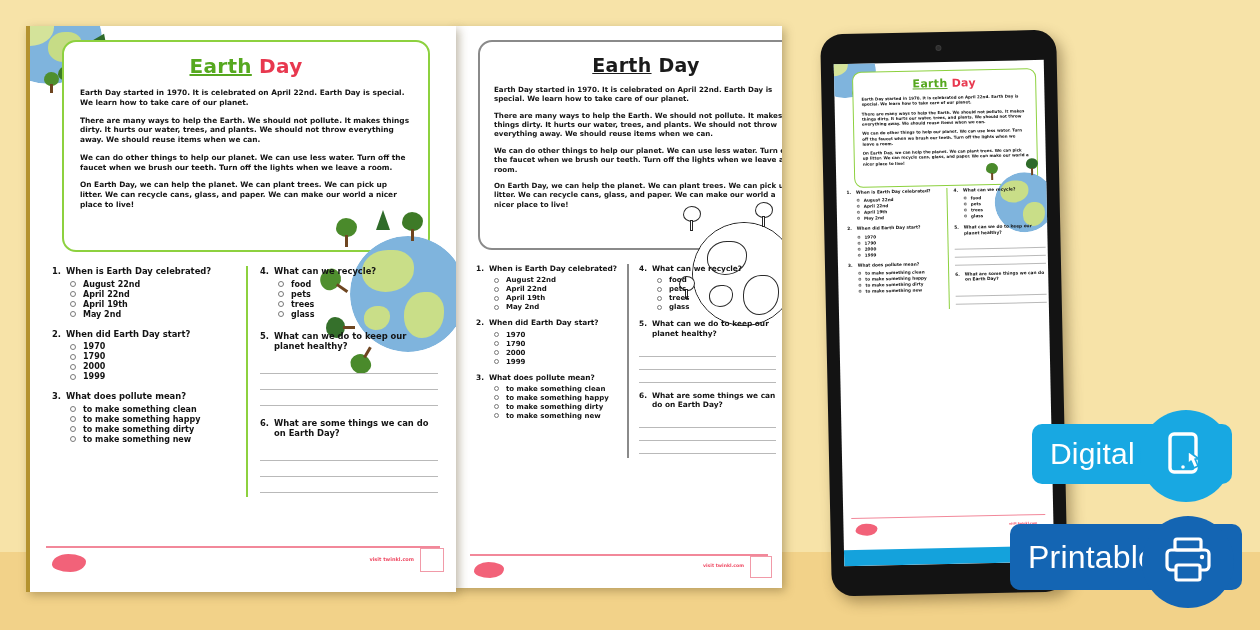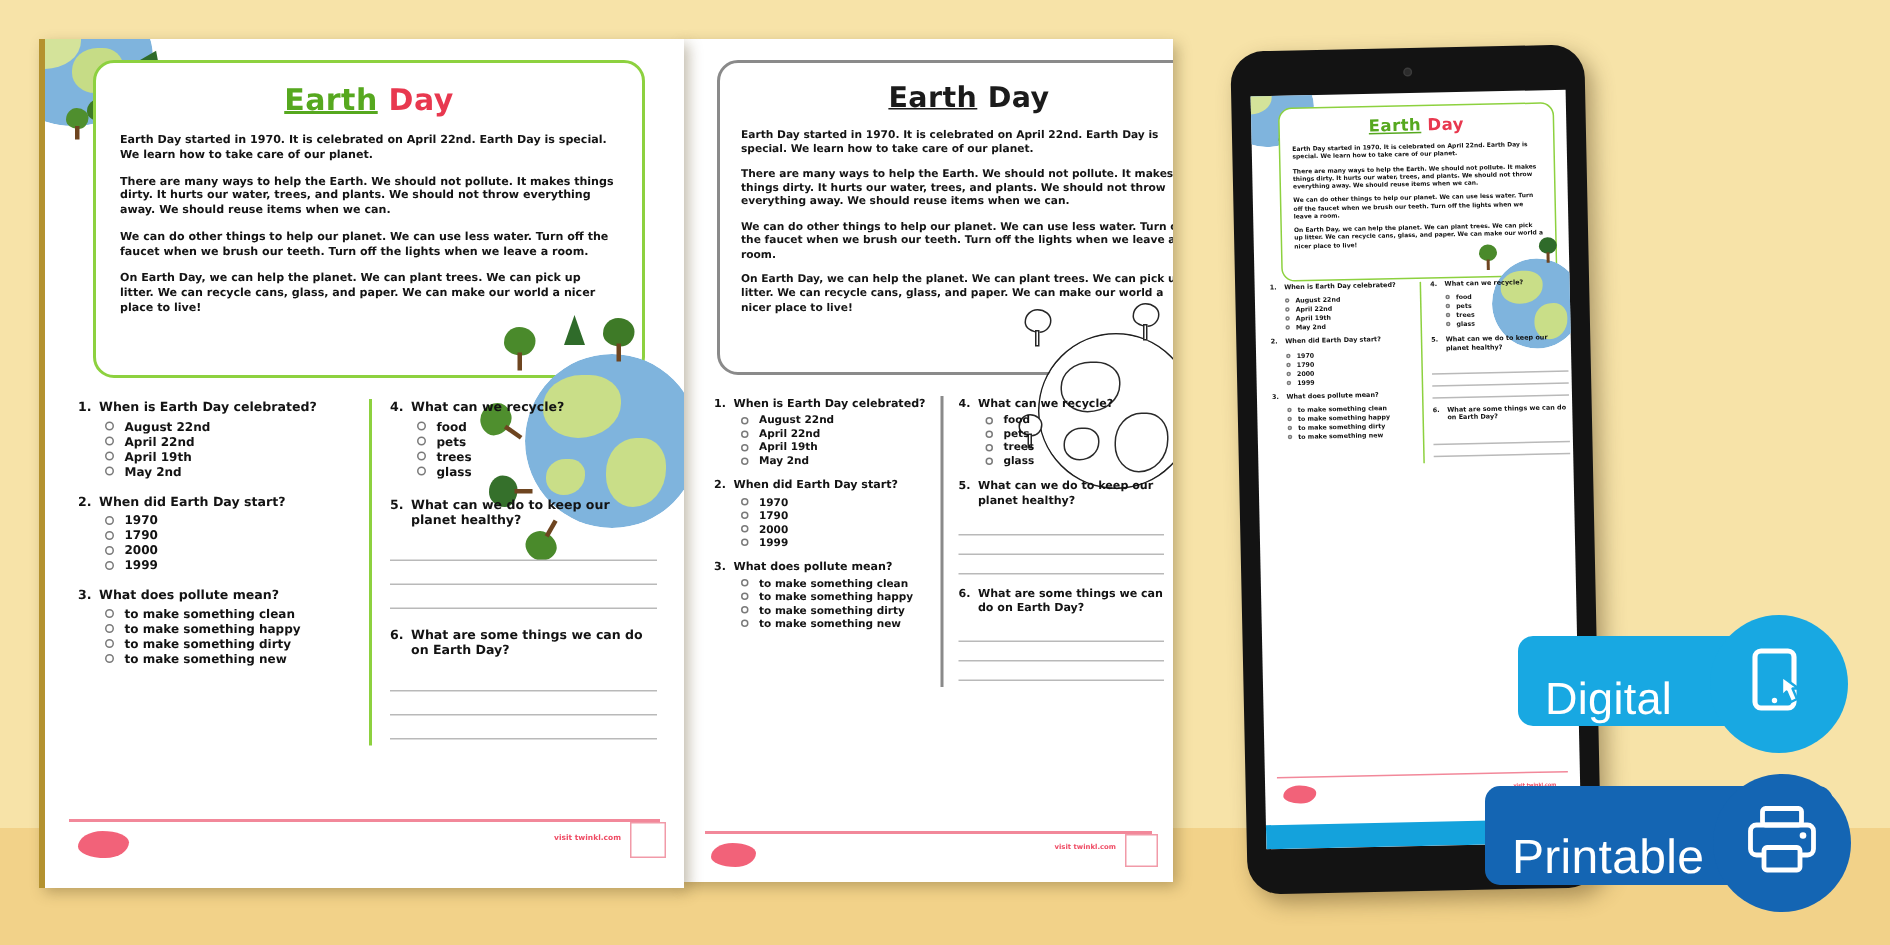--- a/index.html
+++ b/index.html
@@ -139,23 +139,24 @@
     position: absolute; left: 13px; top: 30px; right: 13px; bottom: 30px;
     background: #ffffff; overflow: hidden;
   }
   #tablet .bluebar {
     position: absolute; left: 0; right: 0; bottom: 0; height: 16px;
     background: #14A2DC;
   }
 
   
   .badge {
-    position: absolute; display: flex; align-items: flex-end;
+    position: absolute; display: flex; align-items: center;
     border-radius: 10px; color: #fff;
     font-family: "Liberation Sans", sans-serif;
+    margin-left: 20px;
   }
   #badge-digital {
     left: 1012px; top: 424px; width: 200px; height: 60px;
     background: #18A8E2;
   }
   #badge-printable {
     left: 990px; top: 524px; width: 232px; height: 66px;
     background: #1465B3;
   }
   .badge .blabel {

